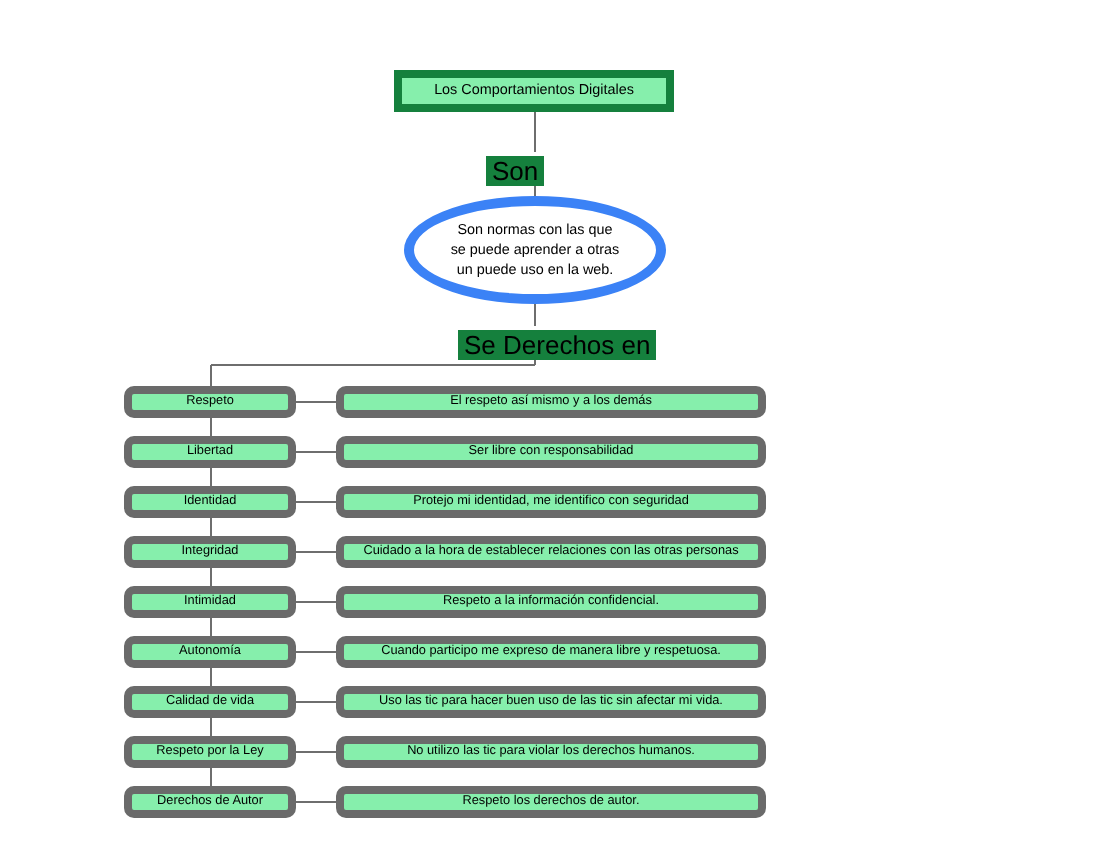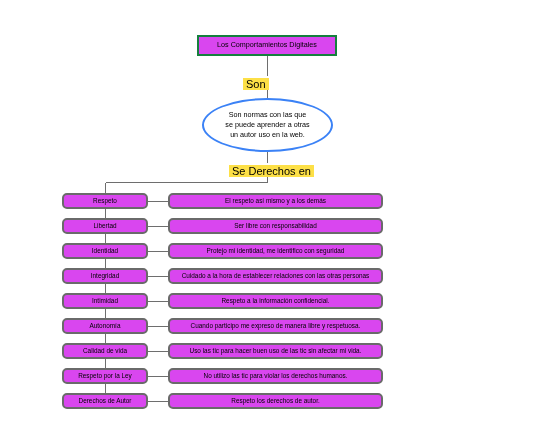--- a/index.html
+++ b/index.html
@@ -27,22 +27,22 @@
     top: 0;
     width: 560px;
     height: 433px;
     pointer-events: none;
   }
 
   
   .node {
     position: absolute;
     box-sizing: border-box;
-    background: #d946ef;
-    border: 2px solid #15803d;
+    background: #86efac;
+    border: 4px solid #15803d;
     display: flex;
     align-items: center;
     justify-content: center;
     text-align: center;
     line-height: 1.15;
   }
 
   
   .title-box {
     left: 197px;
@@ -55,35 +55,35 @@
 
   
   .ellipse {
     position: absolute;
     left: 202px;
     top: 98px;
     width: 131px;
     height: 54px;
     box-sizing: border-box;
     background: #ffffff;
-    border: 2px solid #3b82f6;
+    border: 5px solid #3b82f6;
     border-radius: 50% / 50%;
     display: flex;
     align-items: center;
     justify-content: center;
     text-align: center;
     font-size: 7.2px;
     line-height: 1.35;
   }
 
   
   .caption {
     position: absolute;
-    font-size: 11px;
-    background: #fde047;
+    font-size: 13px;
+    background: #15803d;
     padding: 0 3px;
     white-space: nowrap;
   }
   .caption-son  { left: 243px; top: 78px; }
   .caption-div  { left: 229px; top: 165px; }
 
   
   .left-box {
     left: 62px;
     width: 86px;
@@ -148,21 +148,21 @@
   <div class="node title-box">
     <span>Los Comportamientos Digitales</span>
   </div>
 
   <div class="caption caption-son">Son</div>
 
   <div class="ellipse">
     <div>
       <div>Son normas con las que</div>
       <div>se puede aprender a otras</div>
-      <div>un autor uso en la web.</div>
+      <div>un puede uso en la web.</div>
     </div>
   </div>
 
   <div class="caption caption-div">Se Derechos en</div>
 
   <div class="node left-box" style="top:193px">
     <span>Respeto</span>
   </div>
   <div class="node right-box" style="top:193px">
     <span>El respeto así mismo y a los demás</span>

